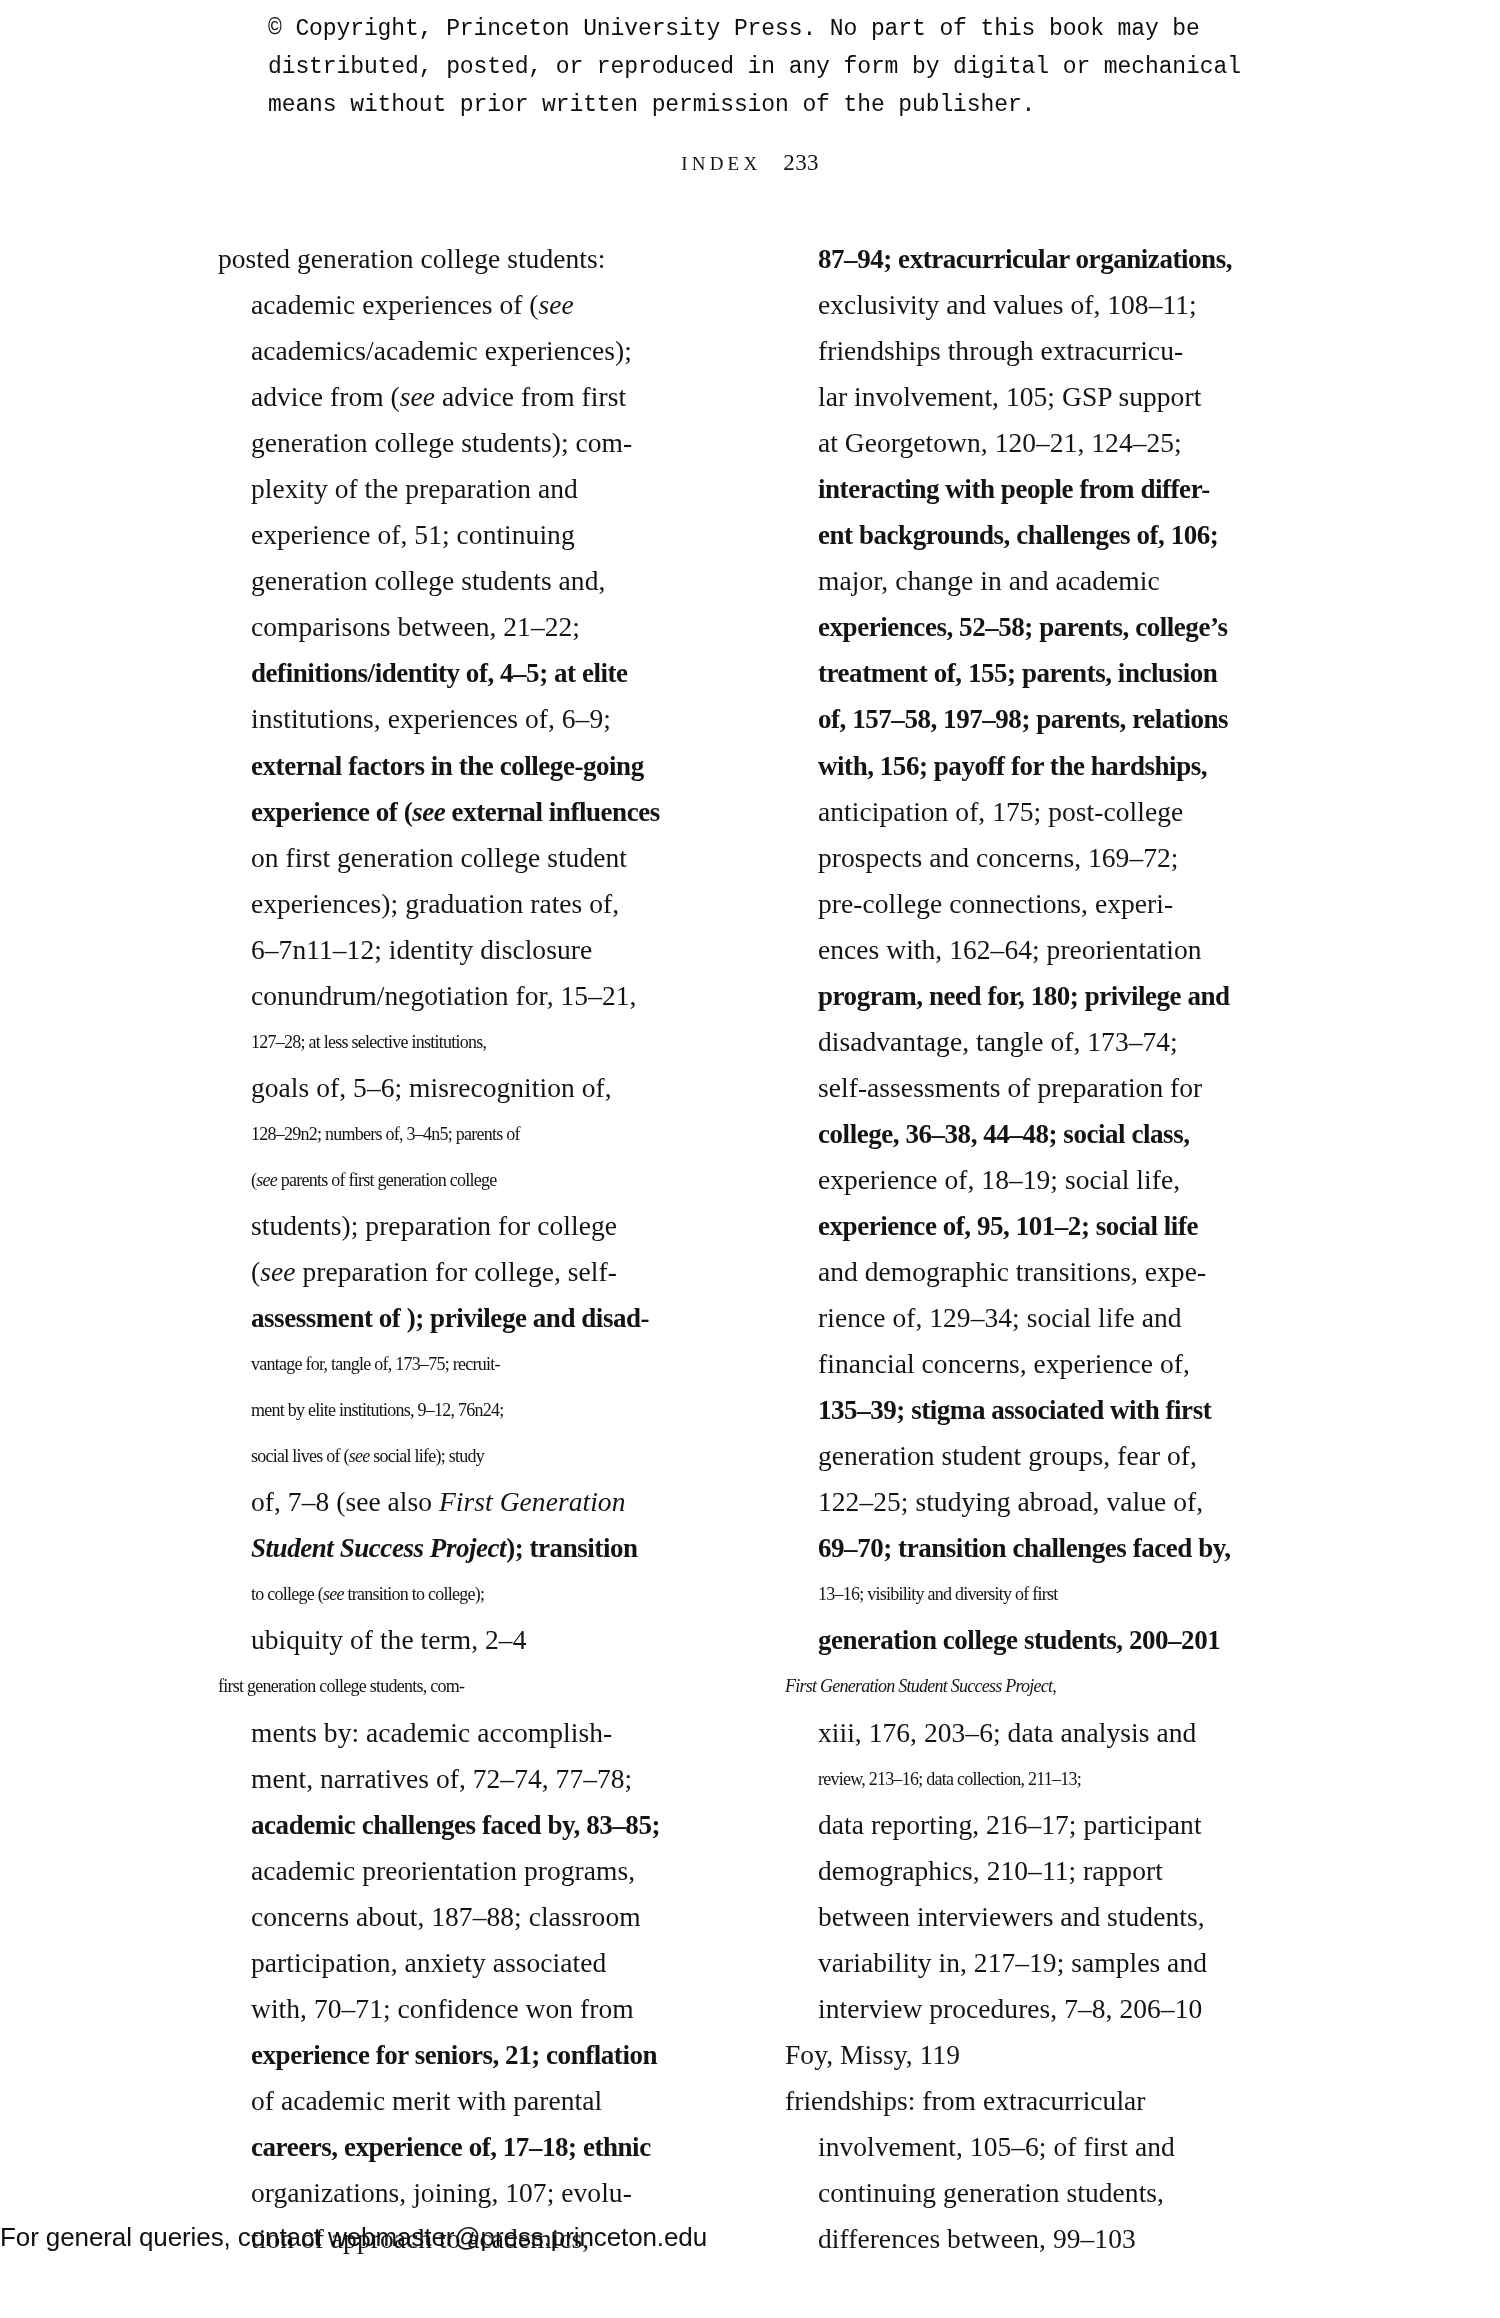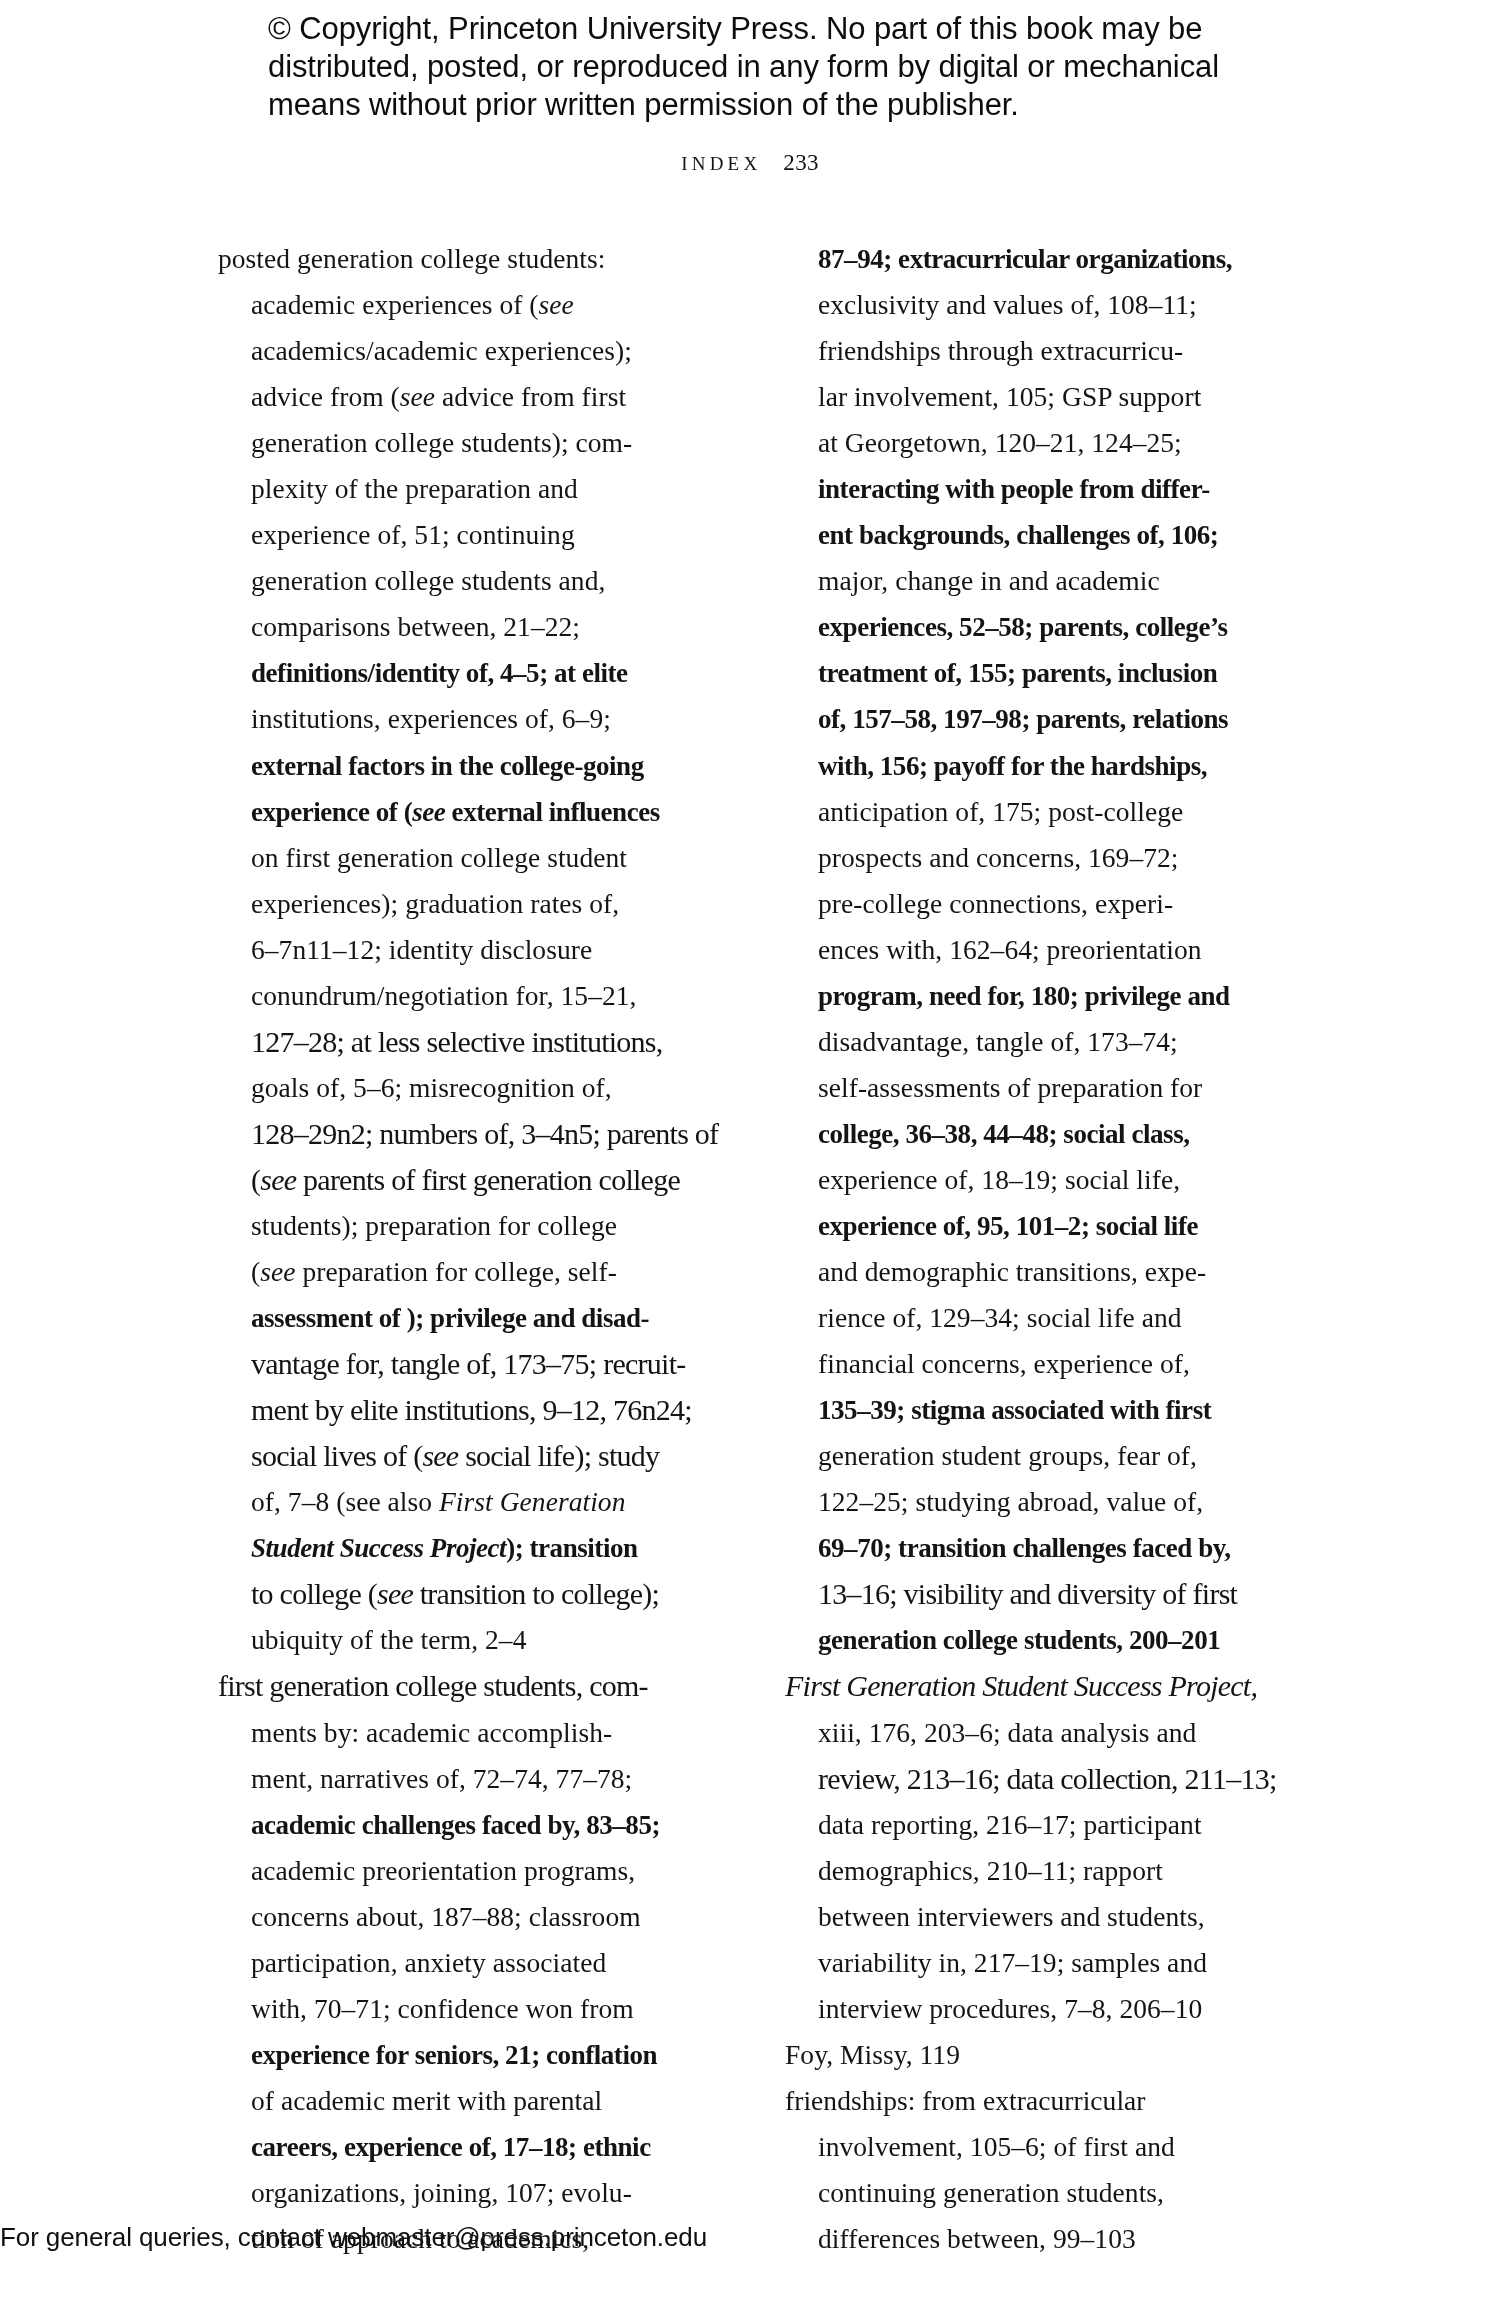--- a/index.html
+++ b/index.html
@@ -15,22 +15,22 @@
     color: #111111;
     overflow: hidden;
   }
 
   
   #copyright-notice {
     position: absolute;
     left: 268px;
     top: 10px;
     width: 940px;
-    font-family: Liberation Sans, sans-serif;
-    font-size: 31px;
+    font-family: Liberation Mono, monospace;
+    font-size: 23px;
     line-height: 38px;
     color: #0d0d0d;
     letter-spacing: -0.1px;
   }
   #copyright-notice .cline { white-space: nowrap; }
 
   
   #running-head {
     position: absolute;
     left: 0;
@@ -76,21 +76,21 @@
     letter-spacing: 0.05px;
     color: #141414;
   }
   
   .idx-line.cont { padding-left: 33px; }
 
   .idx-line i, .idx-line em { font-style: italic; }
 
   
   .idx-line.tight { letter-spacing: -0.45px; font-size: 27px; font-weight: bold; }
-  .idx-line.tighter { letter-spacing: -0.75px; font-size: 30px; }
+  .idx-line.tighter { letter-spacing: -0.75px; font-size: 18px; }
 
   
   #page-footer {
     position: absolute;
     left: 0;
     top: 2222px;
     width: 1500px;
     text-align: left;
     font-family: "Liberation Sans", "DejaVu Sans", sans-serif;
     font-size: 26px;

